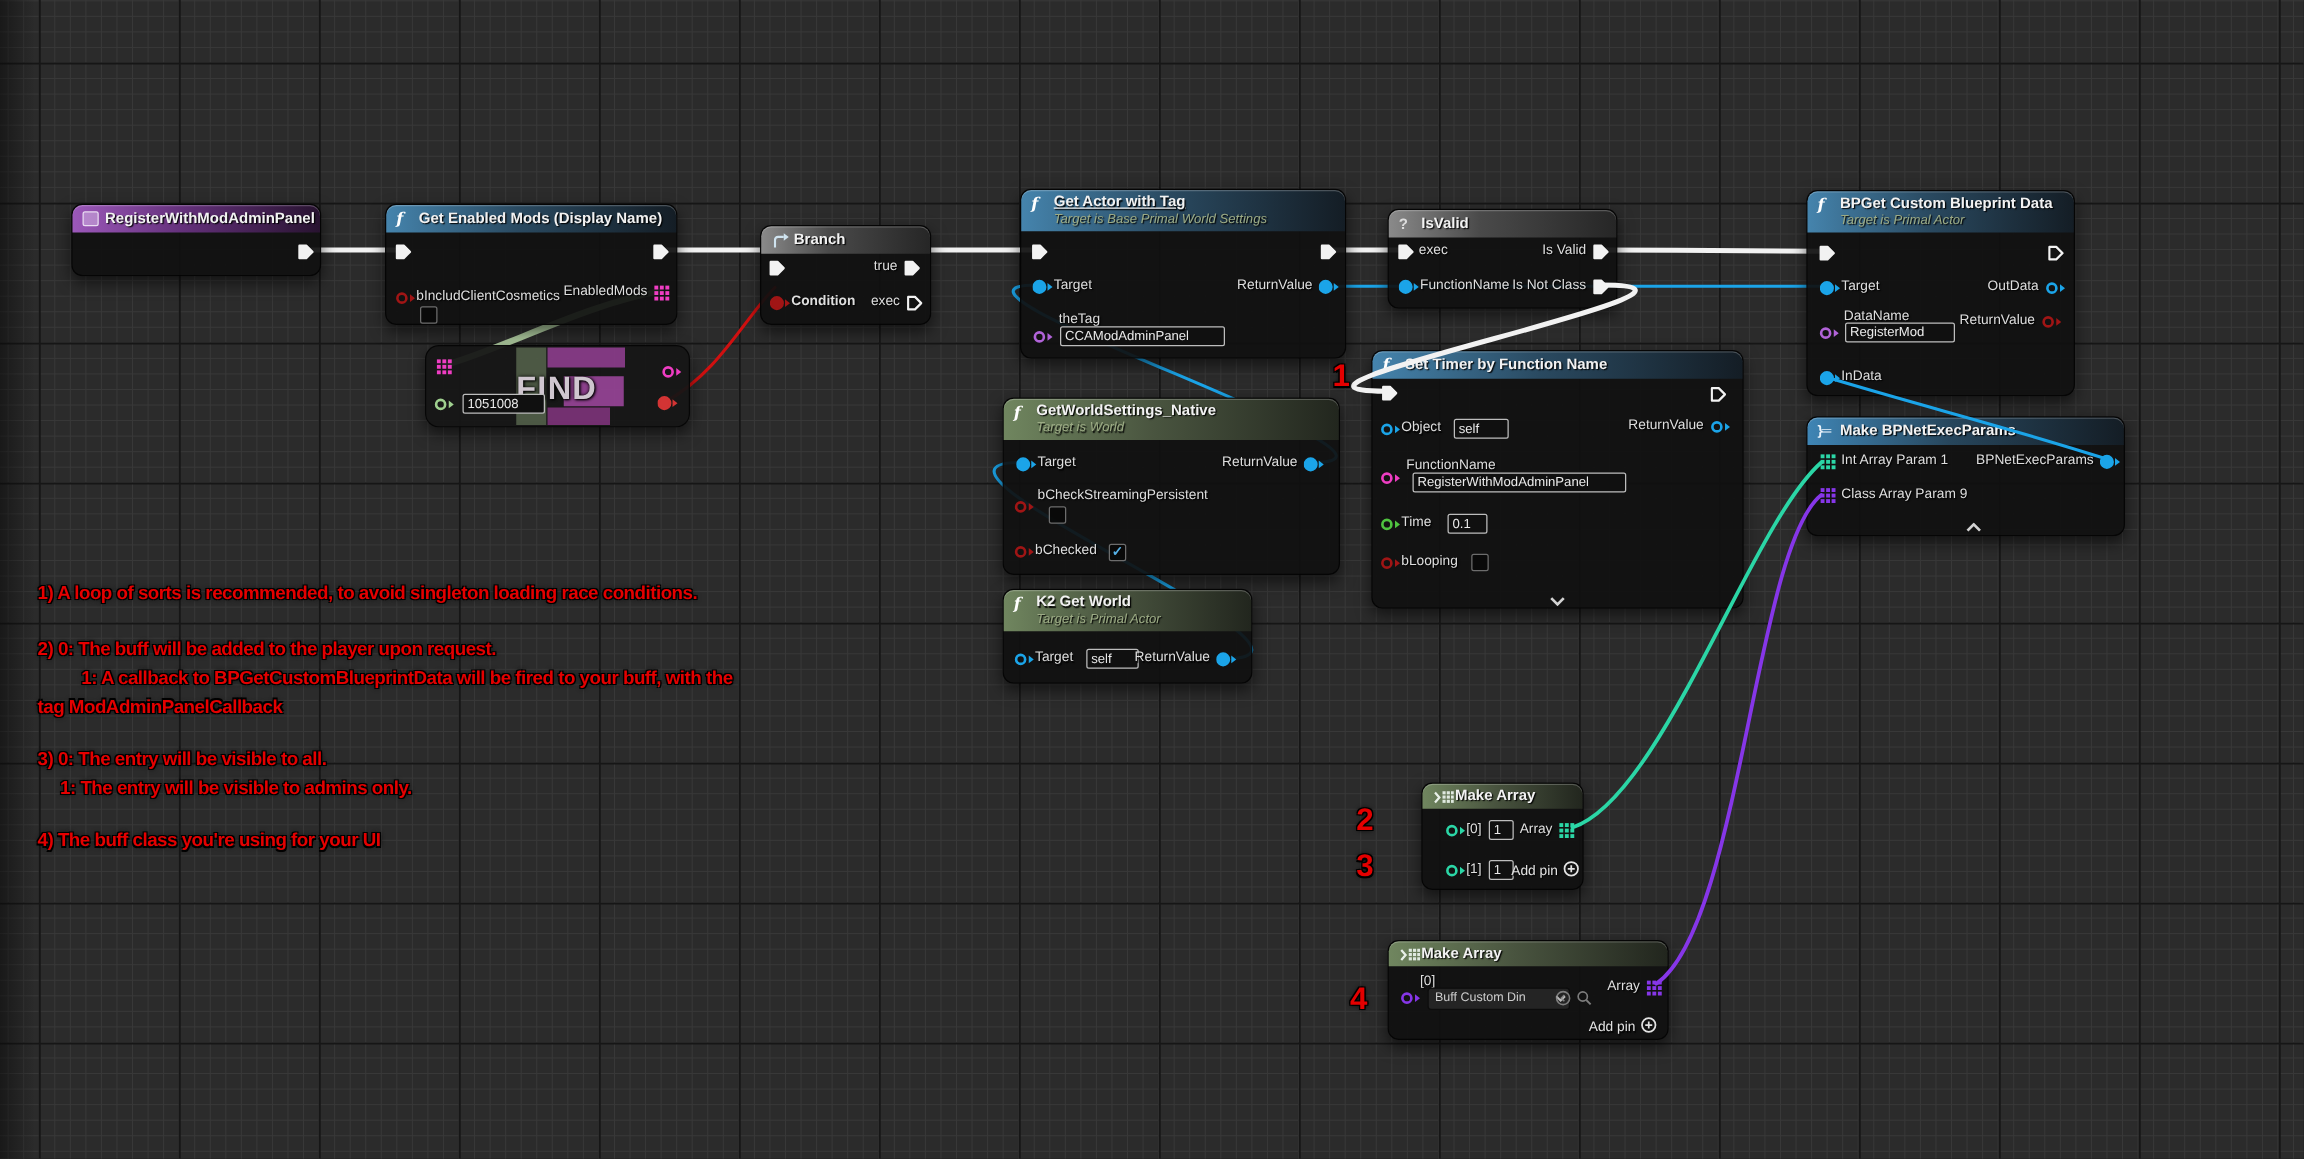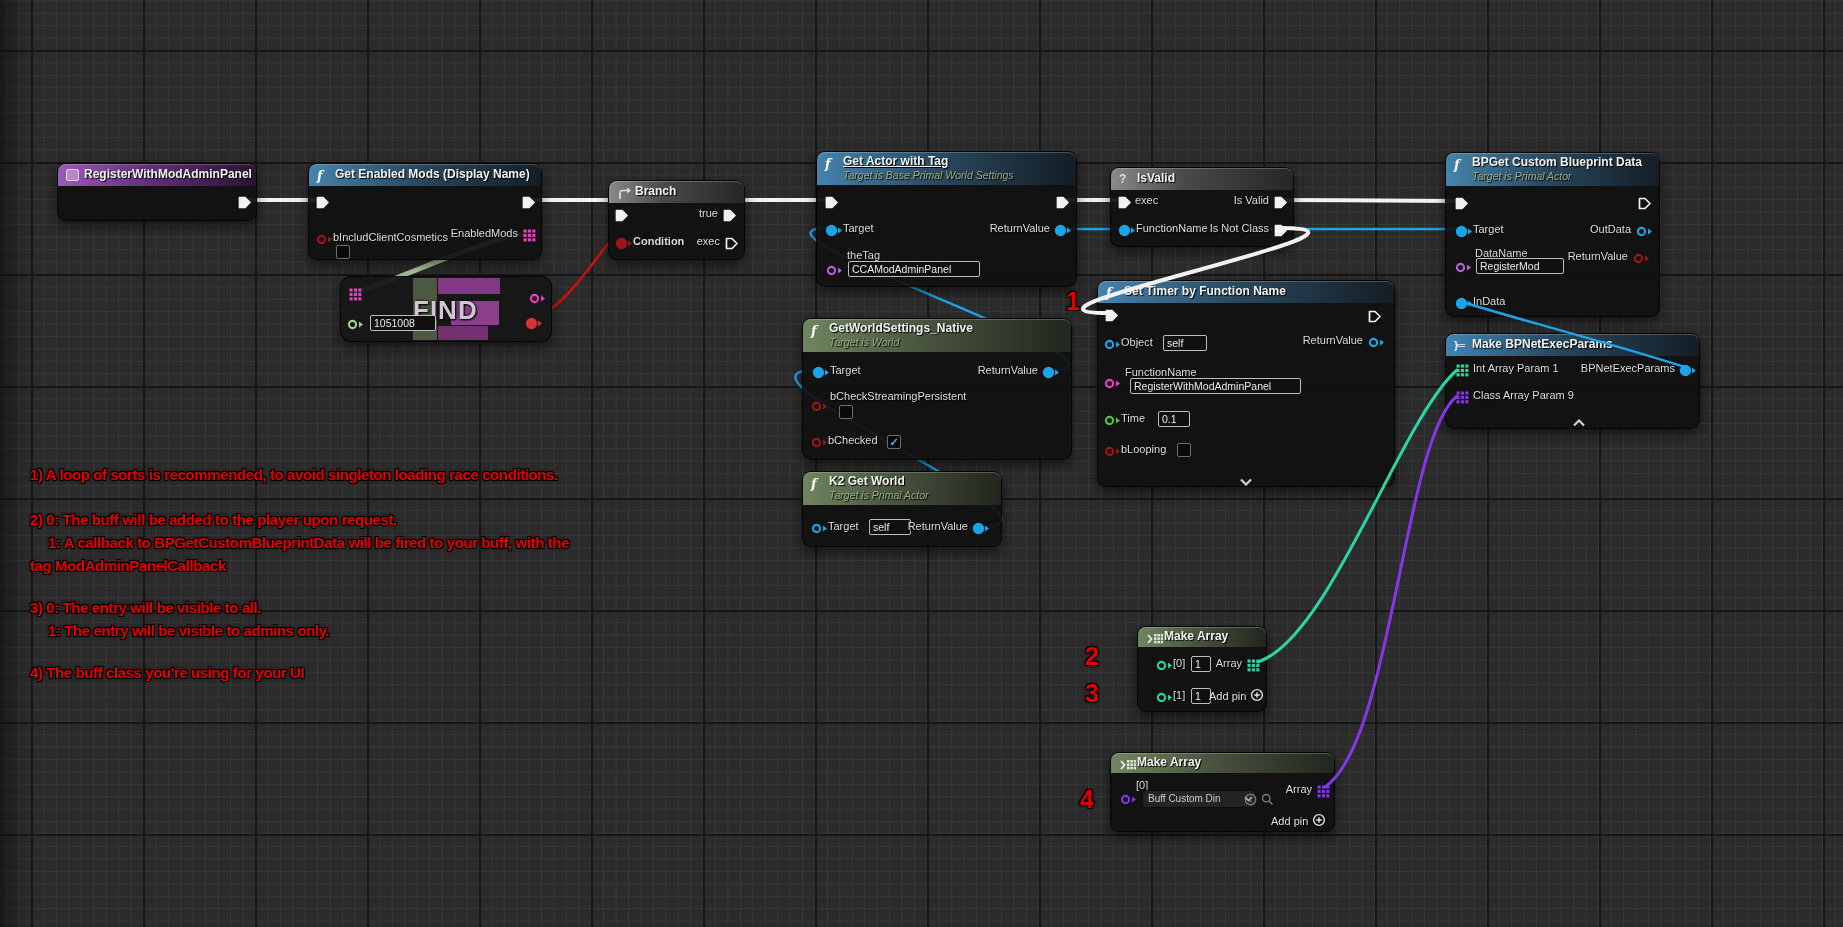--- a/index.html
+++ b/index.html
@@ -480,19 +480,19 @@
       <path d="M1325,787 C1392,742 1404,438 1457,396" fill="none" stroke="#8636e8" stroke-width="3" stroke-linecap="round"></path>
     </svg>
   <div id="vignette"></div>
   <div id="annotations">
       <div class="num" style="left: 1066px; top: 290px;">1</div>
       <div class="num" style="left: 1085px; top: 645px;">2</div>
       <div class="num" style="left: 1085px; top: 682px;">3</div>
       <div class="num" style="left: 1080px; top: 788px;">4</div>
       <div class="note" style="left: 30px; top: 466px;">1) A loop of sorts is recommended, to avoid singleton loading race conditions.</div>
       <div class="note" style="left: 30px; top: 511px;">2) 0: The buff will be added to the player upon request.</div>
-      <div class="note" style="left: 48px; top: 534px;">1: A callback to BPGetCustomBlueprintData will be fired to your buff, with the</div>
+      <div class="note" style="left: 65px; top: 534px;">1: A callback to BPGetCustomBlueprintData will be fired to your buff, with the</div>
       <div class="note" style="left: 30px; top: 557px;">tag ModAdminPanelCallback</div>
       <div class="note" style="left: 30px; top: 599px;">3) 0: The entry will be visible to all.</div>
       <div class="note" style="left: 48px; top: 622px;">1: The entry will be visible to admins only.</div>
       <div class="note" style="left: 30px; top: 664px;">4) The buff class you're using for your UI</div>
     </div>
 </div>
 
 </body></html>

